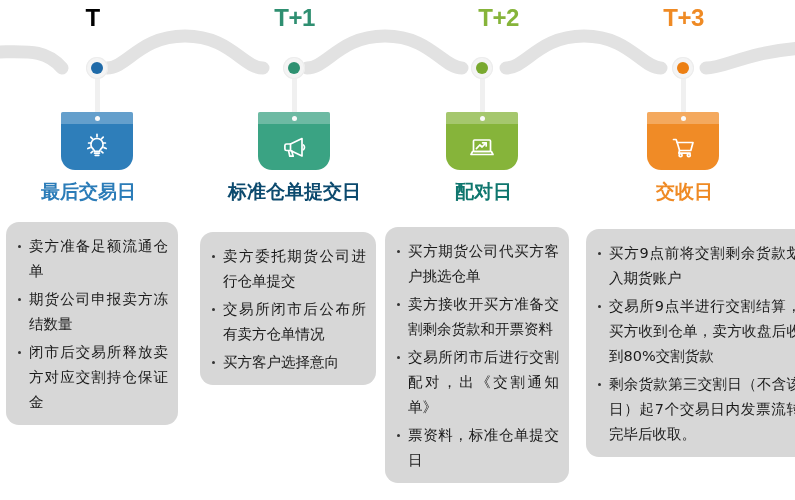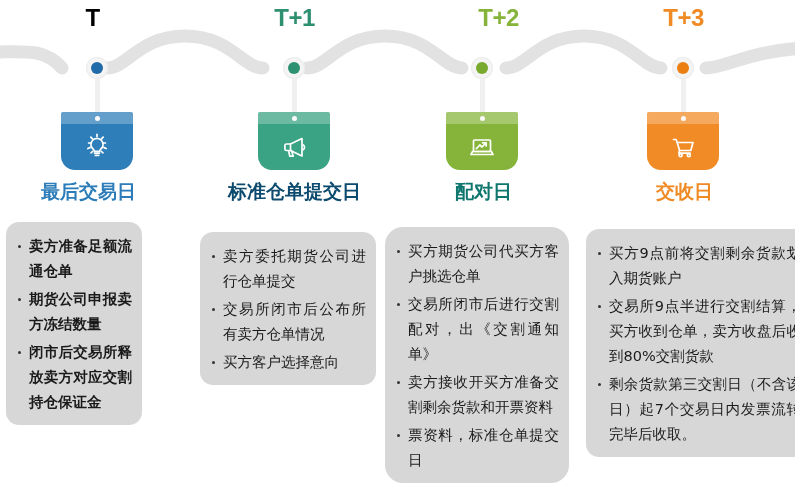--- a/index.html
+++ b/index.html
@@ -127,23 +127,23 @@
   .col-3 .col-title { left: 1px;  }
   .col-4 .col-title { left: 3px;  }
 
   
   .detail-box {
     position: absolute;
     background: #d7d7d7;
     border-radius: 13px;
     padding: 12px 10px 10px 6px;
   }
-  .col-1 .detail-box { left: 6px;  top: 222px; width: 136px; font-weight: bold; }
+  .col-1 .detail-box { left: 6px;  top: 222px; width: 172px; }
   .col-2 .detail-box { left: 4px;  top: 232px; width: 176px; }
-  .col-3 .detail-box { left: 0px;  top: 227px; width: 184px; border-radius: 18px; }
+  .col-3 .detail-box { left: 0px;  top: 227px; width: 184px; }
   .col-4 .detail-box { left: 2px;  top: 229px; width: 225px; }
 
   .bullet-list {
     margin: 0;
     padding: 0;
     list-style: none;
   }
   .bullet-item {
     position: relative;
     padding-left: 17px;
@@ -273,22 +273,22 @@
           </g>
         </svg>
       </div>
     </div>
 
     <div class="col-title" style="color:#0f766e;">配对日</div>
 
     <div class="detail-box">
       <ul class="bullet-list">
         <li class="bullet-item">买方期货公司代买方客户挑选仓单</li>
+        <li class="bullet-item">卖方接收开买方准备交割剩余货款和开票资料</li>
         <li class="bullet-item">交易所闭市后进行交割配对，出《交割通知单》</li>
-        <li class="bullet-item">卖方接收开买方准备交割剩余货款和开票资料</li>
         <li class="bullet-item">票资料，标准仓单提交日</li>
       </ul>
     </div>
   </div>
 
   <div class="column col-4">
     <div class="t-label" style="color:#ef8a24;">T+3</div>
 
     <div class="pin" style="left:88px;">
       <div class="pin-stem"></div>

